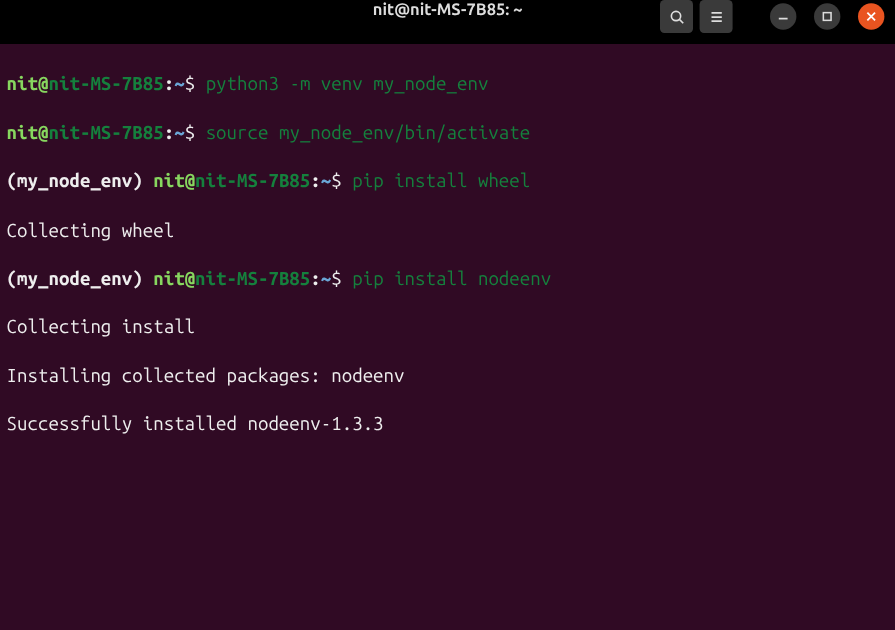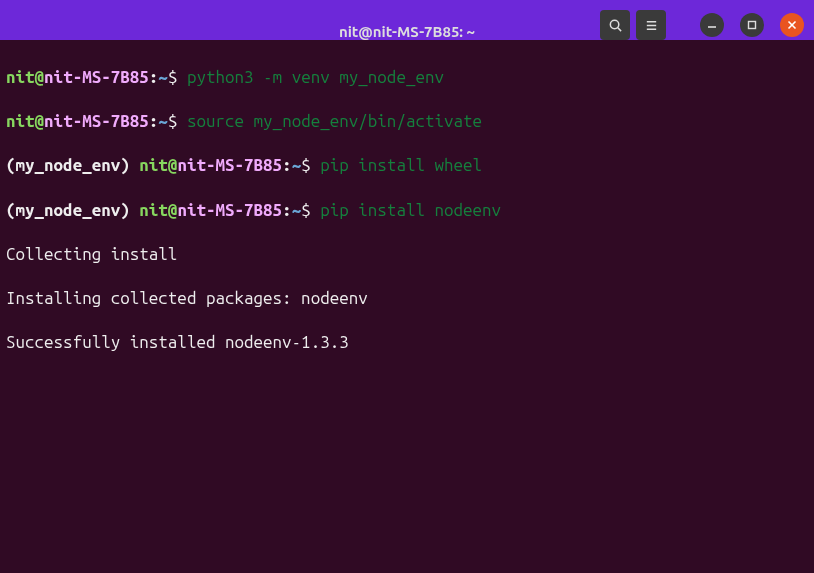--- a/index.html
+++ b/index.html
@@ -7,23 +7,23 @@
     padding: 0;
     width: 814px;
     height: 573px;
     background: #300a24;
     font-family: "Ubuntu Mono", "DejaVu Sans Mono", monospace;
     font-size: 17px;
     overflow: hidden;
   }
   .titlebar {
     height: 40px;
-    background: #6d28d9;
+    background: #000000;
     display: flex;
-    align-items: flex-end;
+    align-items: flex-start;
     color: #ddd;
     font-family: Ubuntu, "Segoe UI", sans-serif;
     font-size: 15px;
     font-weight: 600;
     position: relative;
   }
   .title-text {
     position: absolute;
     left: 0; right: 0;
     text-align: center;
@@ -64,21 +64,21 @@
     padding: 4px 6px;
     line-height: 1.3;
     white-space: pre-wrap;
     word-break: break-all;
     color: #eee;
     letter-spacing: 0px;
   }
   .line { white-space: pre-wrap; word-break: break-all; }
   .venv  { color: #eeeeee; font-weight: bold; }
   .user  { color: #87d75f; font-weight: bold; }
-  .host  { color: #f0abfc; font-weight: bold; }
+  .host  { color: #15803d; font-weight: bold; }
   .colon { color: #eeeeee; font-weight: bold; }
   .path  { color: #6aa6d6; font-weight: bold; }
   .dollar{ color: #eeeeee; }
   .cmd   { color: #15803d; margin-top: 22px; }
   .out   { color: #eeeeee; }
 </style>
 </head>
 <body>
 
 <div class="titlebar">
@@ -114,20 +114,21 @@
           <line x1="8.5" y1="1.5" x2="1.5" y2="8.5" stroke="#fff" stroke-width="1.6"></line>
         </svg>
     </div>
   </div>
 </div>
 
 <div class="terminal">
 <div class="line"><span class="user">nit</span><span class="user">@</span><span class="host">nit-MS-7B85</span><span class="colon">:</span><span class="path">~</span><span class="dollar">$ </span><span class="cmd">python3 -m venv my_node_env</span></div>
 <div class="line"><span class="user">nit</span><span class="user">@</span><span class="host">nit-MS-7B85</span><span class="colon">:</span><span class="path">~</span><span class="dollar">$ </span><span class="cmd">source my_node_env/bin/activate</span></div>
 <div class="line"><span class="venv">(my_node_env) </span><span class="user">nit</span><span class="user">@</span><span class="host">nit-MS-7B85</span><span class="colon">:</span><span class="path">~</span><span class="dollar">$ </span><span class="cmd">pip install wheel</span></div>
+<div class="line out">Collecting wheel</div>
 <div class="line"><span class="venv">(my_node_env) </span><span class="user">nit</span><span class="user">@</span><span class="host">nit-MS-7B85</span><span class="colon">:</span><span class="path">~</span><span class="dollar">$ </span><span class="cmd">pip install nodeenv</span></div>
 <div class="line out">Collecting install</div>
 <div class="line out">Installing collected packages: nodeenv</div>
 <div class="line out">Successfully installed nodeenv-1.3.3</div>
 
 
 
 
 
 

